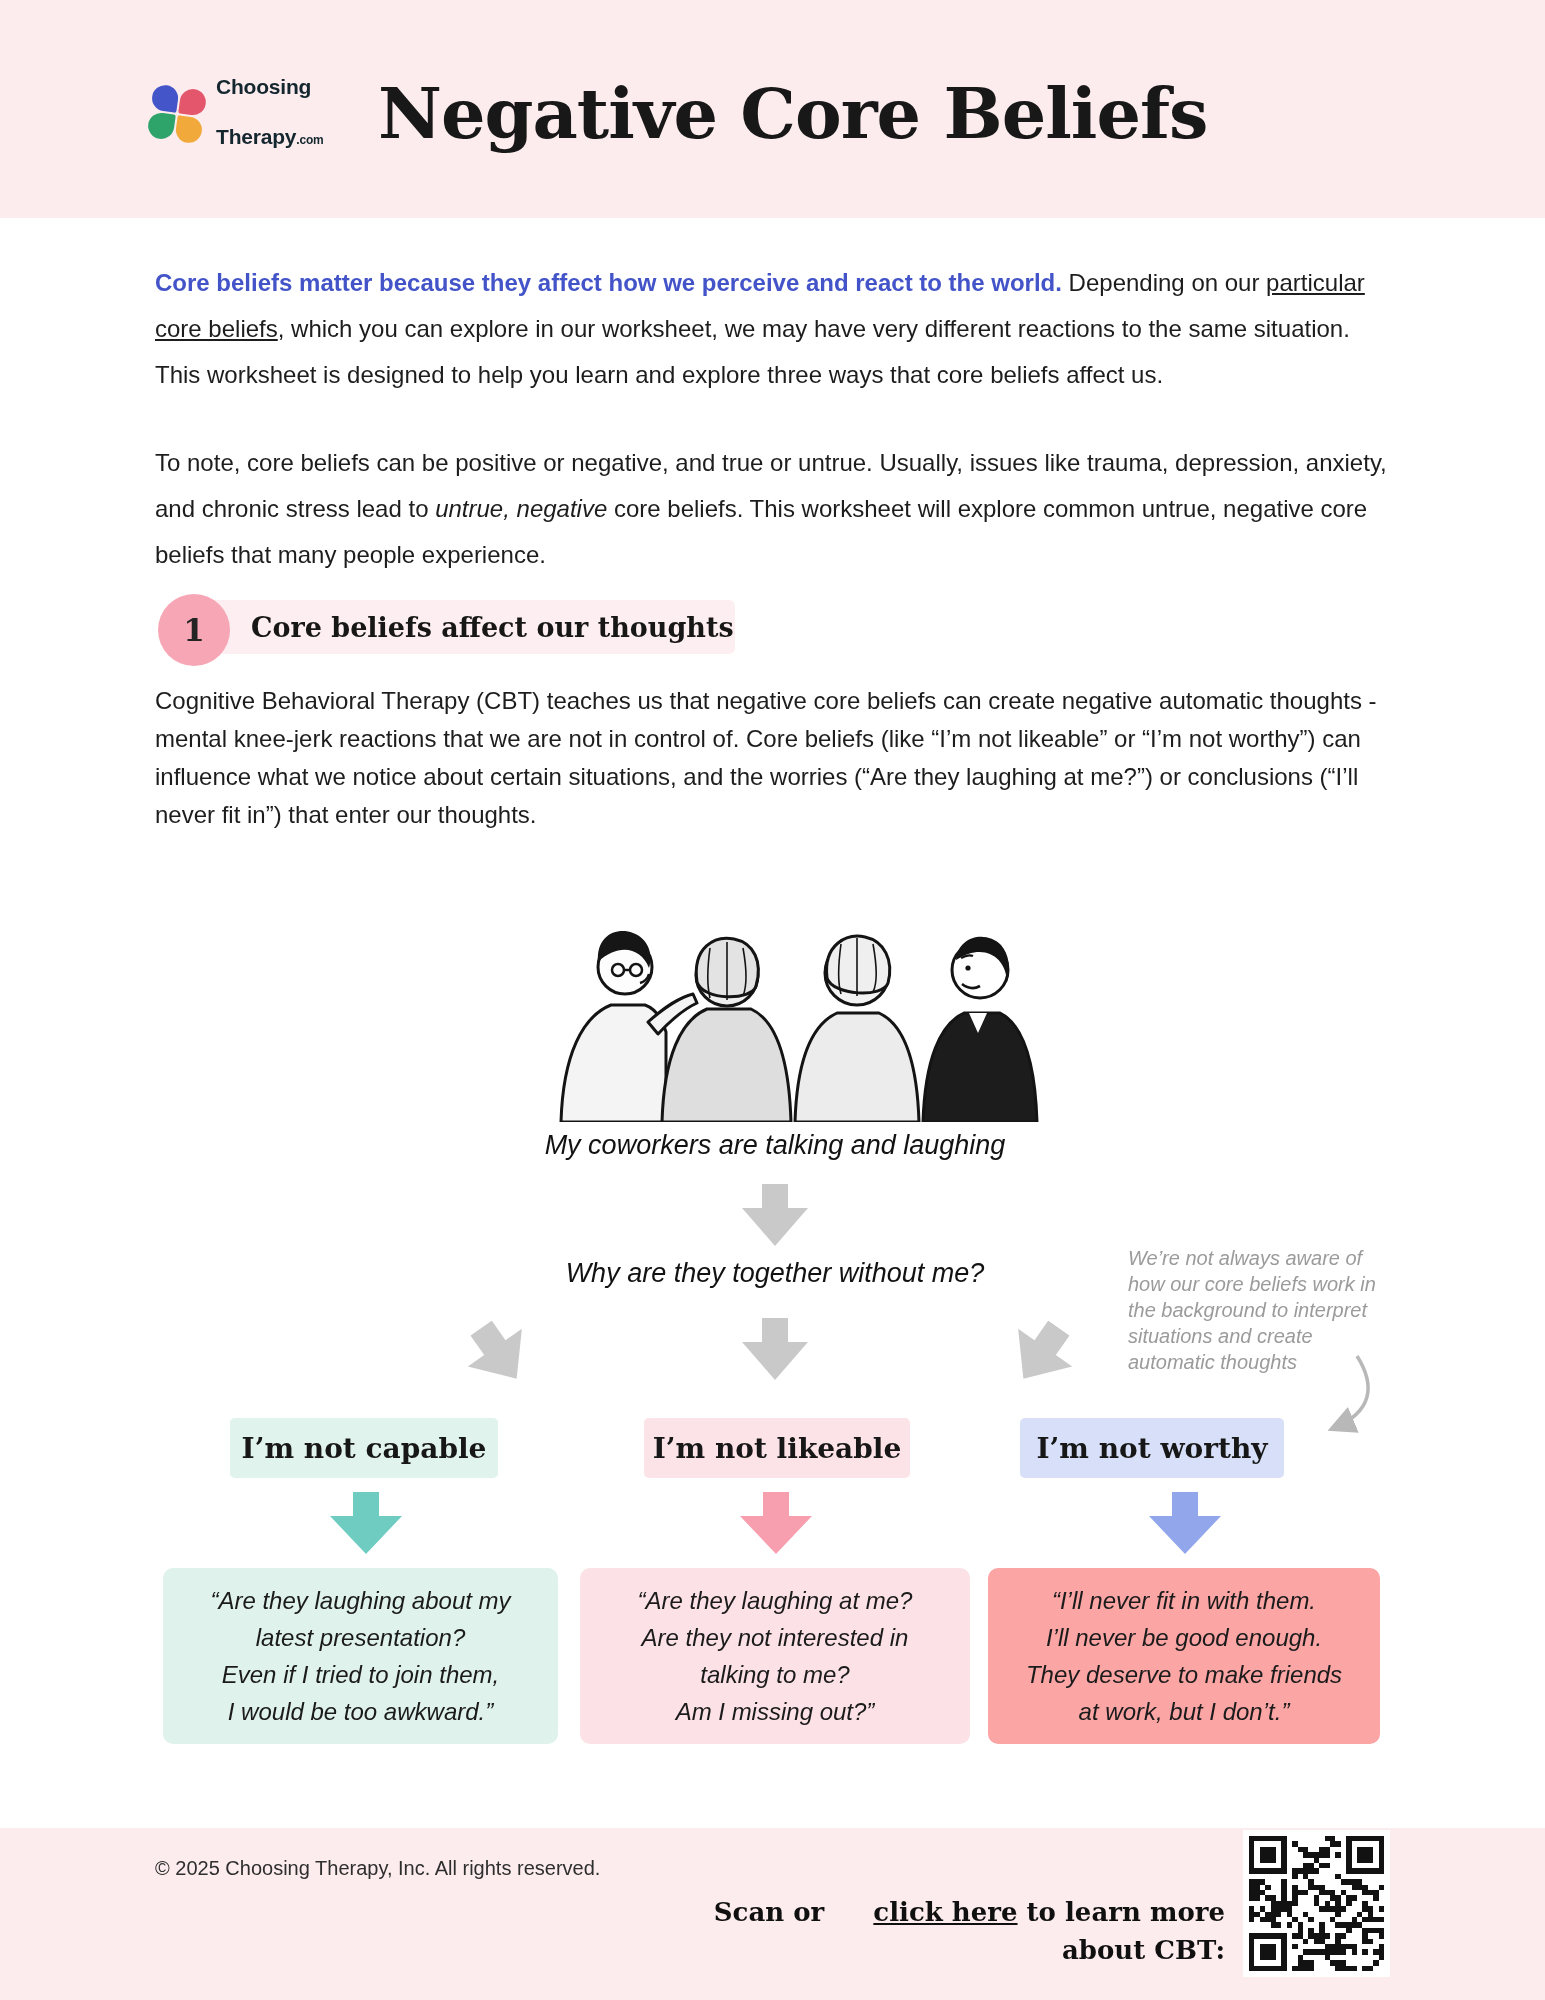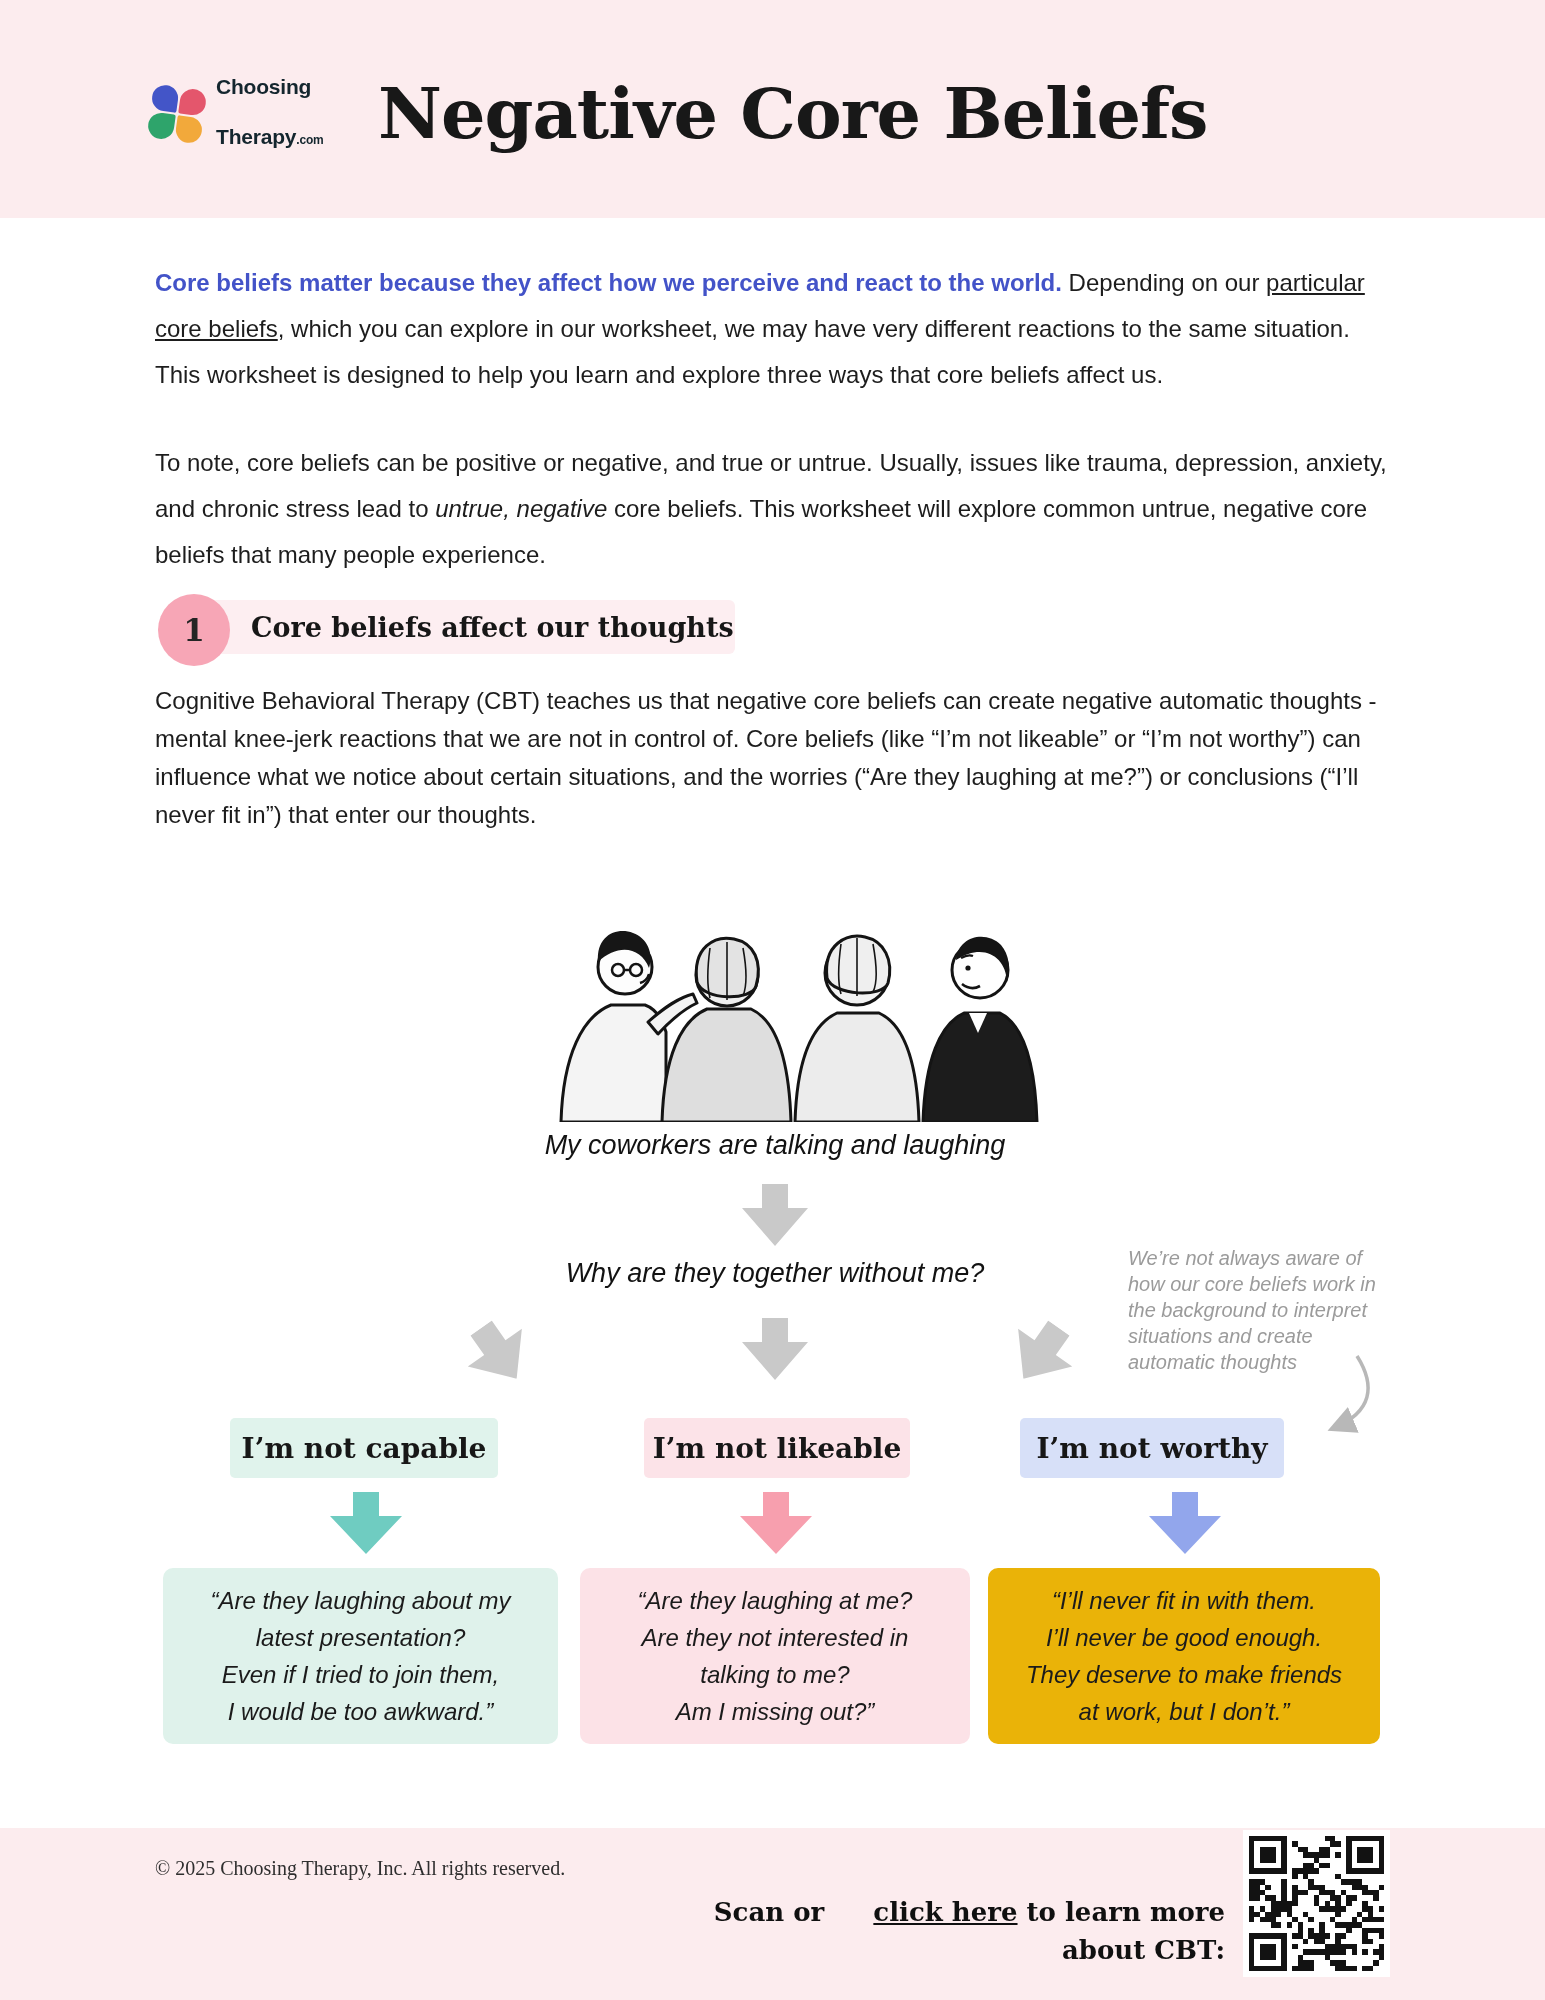--- a/index.html
+++ b/index.html
@@ -55,26 +55,26 @@
   .arrow-peri { left:1149px; top:1492px; }
 
   .belief-box { position:absolute; top:1418px; height:60px; border-radius:5px; display:flex; align-items:center; justify-content:center; font-family:"DejaVu Serif","Liberation Serif",serif; font-weight:700; font-size:28px; color:#171717; }
   .belief-capable { left:230px; width:268px; background:#e0f3ec; }
   .belief-likeable { left:644px; width:266px; background:#fce3e8; }
   .belief-worthy { left:1020px; width:264px; background:#d7e0f8; }
 
   .quote-box { position:absolute; top:1568px; height:176px; border-radius:10px; display:flex; align-items:center; justify-content:center; text-align:center; font-style:italic; font-size:24px; line-height:37px; color:#1b1b1b; white-space:pre-line; }
   .quote-capable { left:163px; width:395px; background:#dff2eb; }
   .quote-likeable { left:580px; width:390px; background:#fce2e7; }
-  .quote-worthy { left:988px; width:392px; background:#eab308; }
+  .quote-worthy { left:988px; width:392px; background:#fca5a5; }
 
   
   .footer { position:absolute; left:0; top:1828px; width:1545px; height:172px; background:#fcecee; }
   .disclaimer { position:absolute; left:155px; top:1852px; width:1080px; font-style:italic; font-size:20px; color:#2e2e2e; }
-  .copyright { position:absolute; left:155px; top:1857px; font-size:20px; color:#2e2e2e;font-family:Liberation Serif, serif; }
+  .copyright { position:absolute; left:155px; top:1857px; font-size:20px; color:#2e2e2e; }
   .scan-block { position:absolute; right:320px; top:1893px; text-align:right; font-family:"DejaVu Serif","Liberation Serif",serif; font-weight:700; font-size:26px; line-height:38px; color:#101010; }
   .scan-link { color:#101010; text-decoration:underline; cursor:pointer;margin-left:40px; }
   .qr { position:absolute; left:1243px; top:1830px; width:147px; height:147px; background:#ffffff; padding:6px; }
 
   svg .sketch { stroke:#141414; stroke-width:3; stroke-linejoin:round; }
 </style>
 </head>
 <body>
 
 <div class="page">

